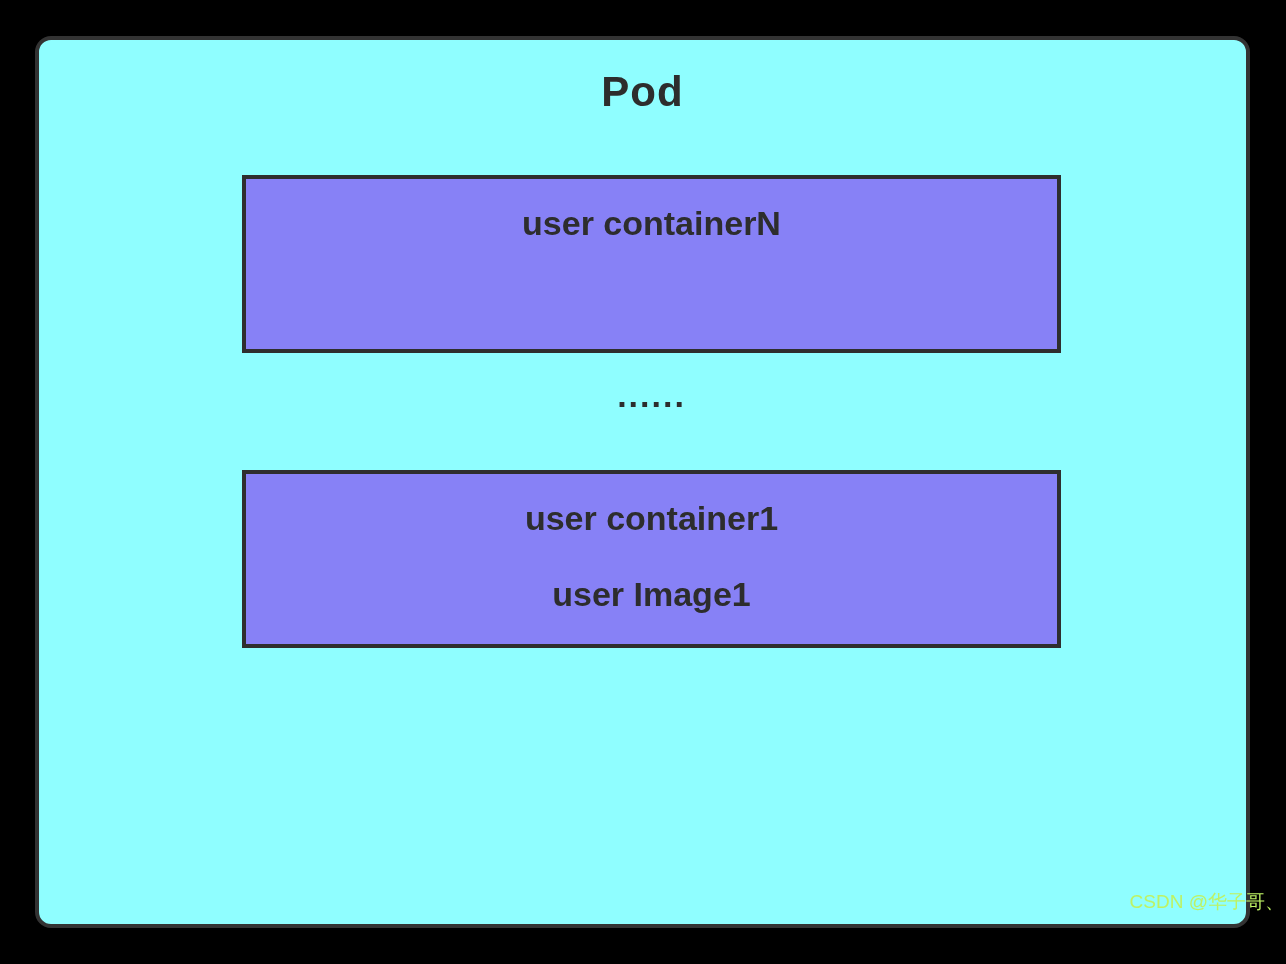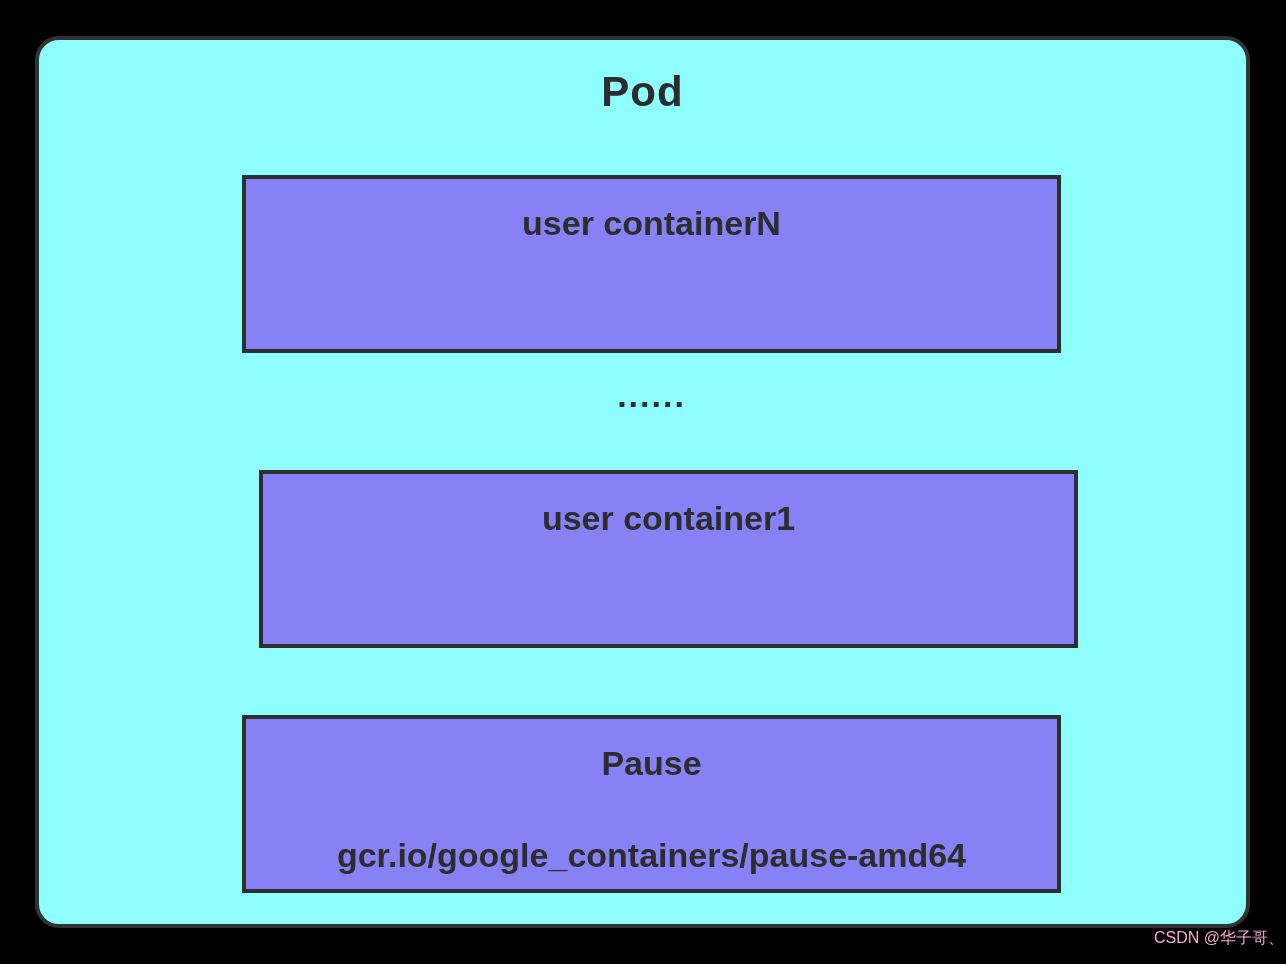--- a/index.html
+++ b/index.html
@@ -13,21 +13,21 @@
     font-family: "Liberation Sans", sans-serif;
   }
   .pod {
     position: absolute;
     left: 35px;
     top: 36px;
     width: 1215px;
     height: 892px;
     background: var(--pod-fill, #8FFEFF);
     border: 4px solid var(--pod-border, #333333);
-    border-radius: 24px;
+    border-radius: 16px;
   }
   .pod-title {
     position: absolute;
     top: 28px;
     left: 0;
     width: 100%;
     text-align: center;
     font-size: 42px;
     font-weight: bold;
     color: var(--text-color, #2D2D2D);
@@ -36,24 +36,24 @@
   .container-box {
     position: absolute;
     left: 203px;
     width: 819px;
     height: 178px;
     background: var(--container-fill, #8781F6);
     border: 4px solid var(--container-border, #2E2E2E);
     display: flex;
     flex-direction: column;
     justify-content: space-between;
-    padding: 24px 10px 14px 10px;
+    padding: 24px 10px 30px 10px;
   }
   .box1 { top: 135px; }
-  .box2 { top: 430px; margin-left: 17px; }
+  .box2 { top: 430px; }
   .box3 { top: 675px; }
   .box-line {
     text-align: center;
     font-size: 34px;
     font-weight: bold;
     line-height: 40px;
     color: var(--text-color, #2D2D2D);
     white-space: nowrap;
   }
   .ellipsis {
@@ -75,47 +75,44 @@
   .wm-primary {
     left: 1046px;
     top: 895px;
     font-size: 27px;
     letter-spacing: 1px;
     color: rgba(138, 144, 140, 0.95);
     text-shadow: 1px 1px 0 rgba(255,255,255,0.85), -1px -1px 0 rgba(255,255,255,0.35), 0 0 2px rgba(255,255,255,0.4);
   }
   .wm-secondary {
     right: 2px;
-    top: 928px;
-    font-size: 16px;
-    color: #f9a8d4;
+    top: 889px;
+    font-size: 19px;
+    color: #bef264;
   }
 </style>
 </head>
 <body>
 
 <div class="stage">
 
   <div class="pod">
 
     <div class="pod-title">Pod</div>
 
     <div class="container-box box1">
       <div class="box-line">user containerN</div>
     </div>
 
     <div class="ellipsis">......</div>
 
     <div class="container-box box2">
       <div class="box-line">user container1</div>
+      <div class="box-line">user Image1</div>
     </div>
 
-    <div class="container-box box3">
-      <div class="box-line">Pause</div>
-      <div class="box-line">gcr.io/google_containers/pause-amd64</div>
-    </div>
 
   </div>
 
 
   <div class="watermark wm-secondary">CSDN @华子哥、</div>
 
 </div>
 
 </body></html>

